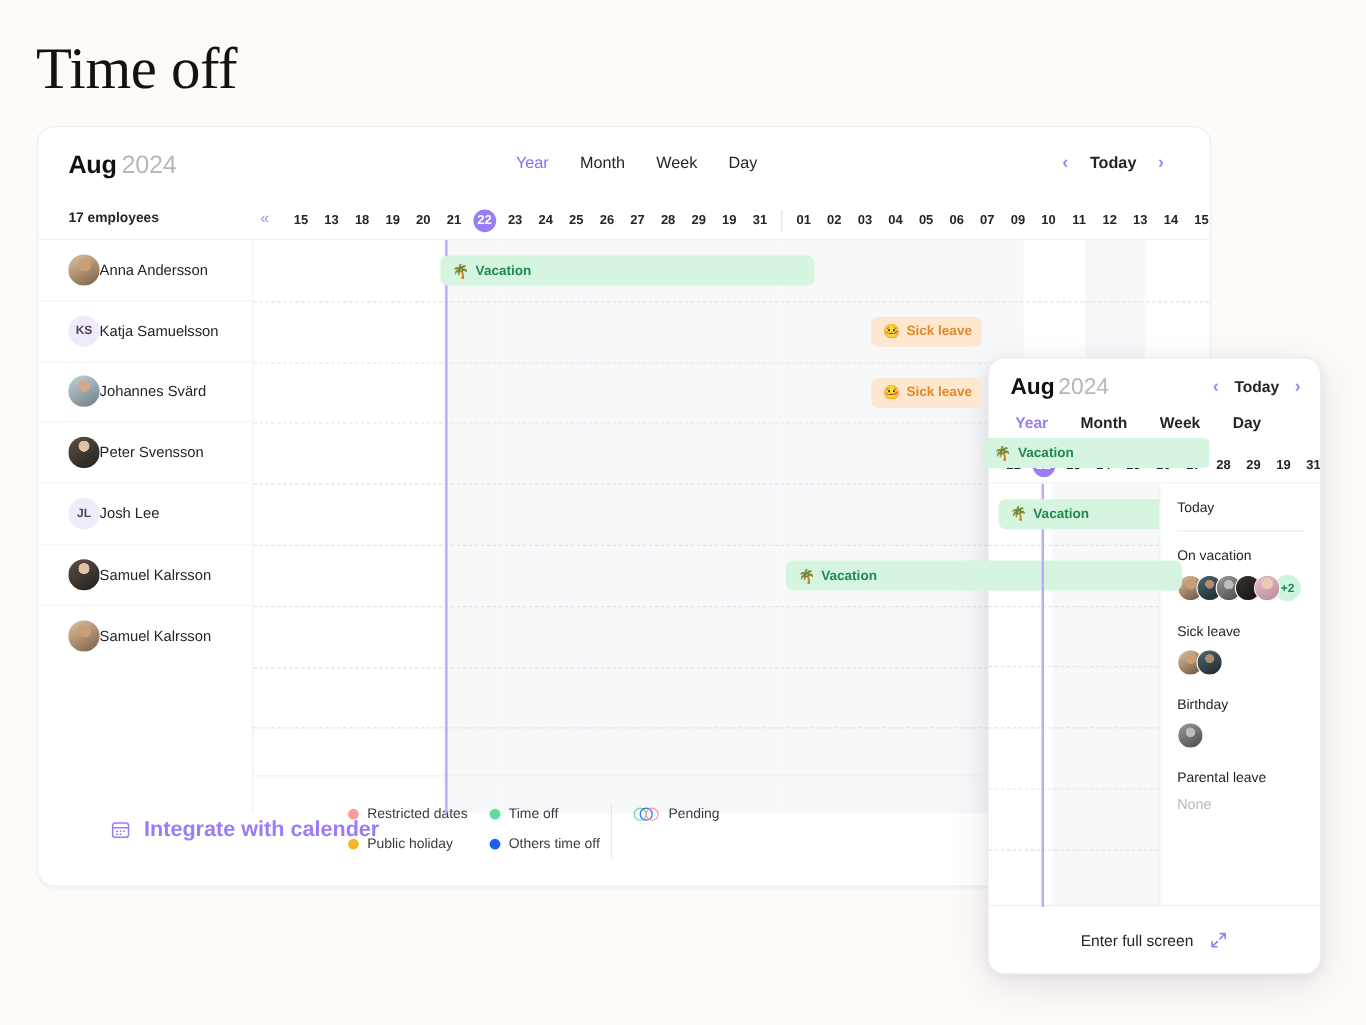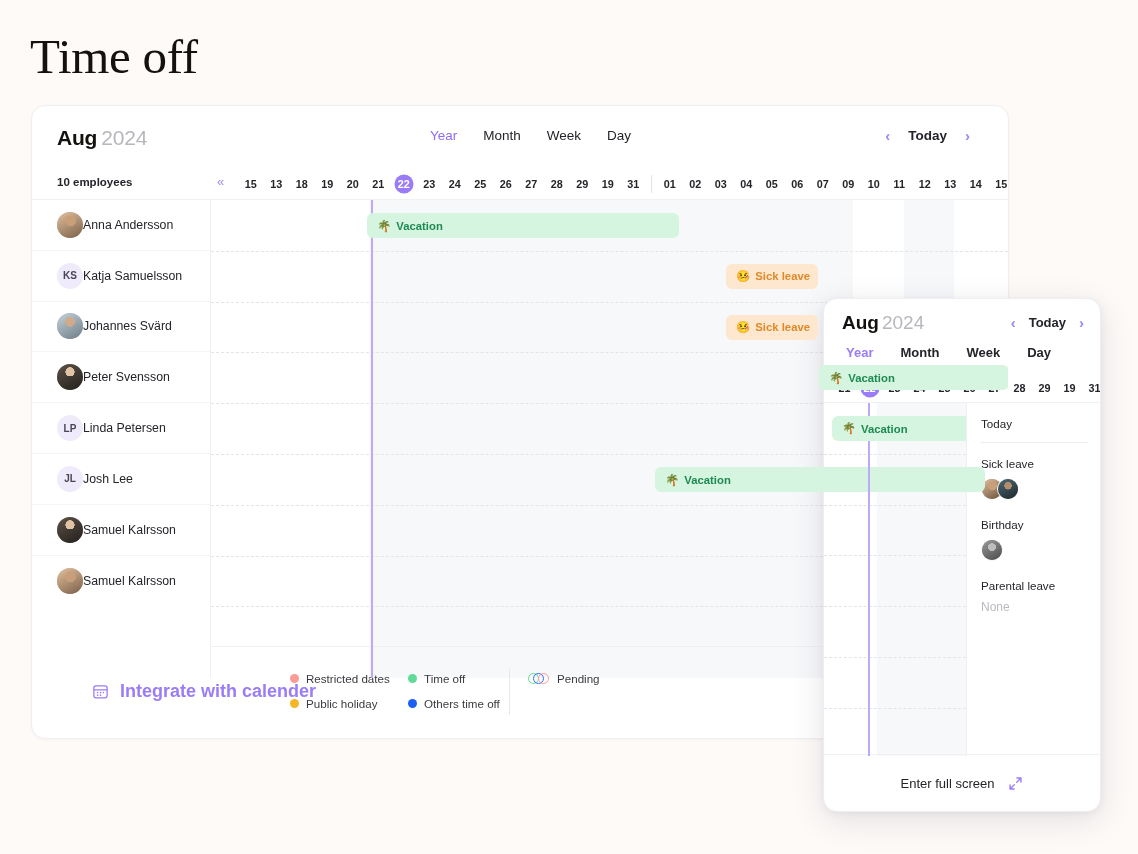--- a/index.html
+++ b/index.html
@@ -339,21 +339,21 @@
       </div>
 
       <div class="today-nav">
         <span class="chev">‹</span>
         <span>Today</span>
         <span class="chev">›</span>
       </div>
     </div>
 
     <div class="date-strip">
-      <div class="emp-count">10 employees</div>
+      <div class="emp-count">17 employees</div>
       <div class="collapse-ic">«</div>
       <div class="days" id="days-row">
           <span class="day"><span class="num">15</span></span>
           <span class="day"><span class="num">13</span></span>
           <span class="day"><span class="num">18</span></span>
           <span class="day"><span class="num">19</span></span>
           <span class="day"><span class="num">20</span></span>
           <span class="day"><span class="num">21</span></span>
           <span class="day sel"><span class="pill"></span><span class="num">22</span></span>
           <span class="day"><span class="num">23</span></span>
@@ -395,24 +395,20 @@
           </div>
           <div class="emp-row">
             <span class="avatar photo p3"></span>
             <span class="emp-name">Johannes Svärd</span>
           </div>
           <div class="emp-row">
             <span class="avatar photo p4"></span>
             <span class="emp-name">Peter Svensson</span>
           </div>
           <div class="emp-row">
-            <span class="avatar">LP</span>
-            <span class="emp-name">Linda Petersen</span>
-          </div>
-          <div class="emp-row">
             <span class="avatar">JL</span>
             <span class="emp-name">Josh Lee</span>
           </div>
           <div class="emp-row">
             <span class="avatar photo p4"></span>
             <span class="emp-name">Samuel Kalrsson</span>
           </div>
           <div class="emp-row">
             <span class="avatar photo p1"></span>
             <span class="emp-name">Samuel Kalrsson</span>
@@ -549,20 +545,31 @@
         <div class="pp-evt">
           <span class="em">🌴</span>
           <span>Vacation</span>
         </div>
       </div>
 
       <div class="pp-right">
         <div class="pp-today">Today</div>
         <div class="pp-rule"></div>
 
+        <div class="pp-sec">
+          <div class="pp-sec-title">On vacation</div>
+          <div class="stack">
+            <span class="av a1"></span>
+            <span class="av a2"></span>
+            <span class="av a3"></span>
+            <span class="av a4"></span>
+            <span class="av a5"></span>
+            <span class="plus-badge">+2</span>
+          </div>
+        </div>
 
         <div class="pp-sec">
           <div class="pp-sec-title">Sick leave</div>
           <div class="stack">
             <span class="av a1"></span>
             <span class="av a2"></span>
           </div>
         </div>
 
         <div class="pp-sec">

